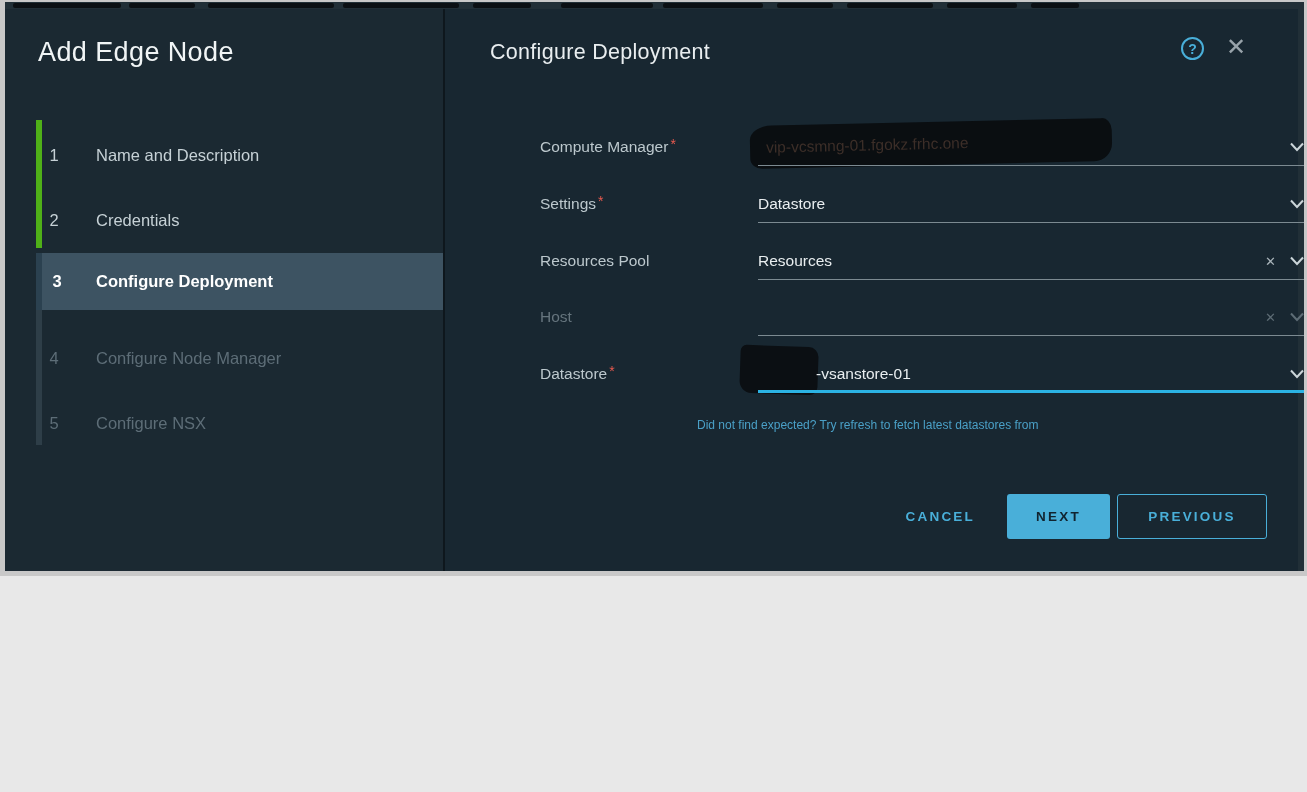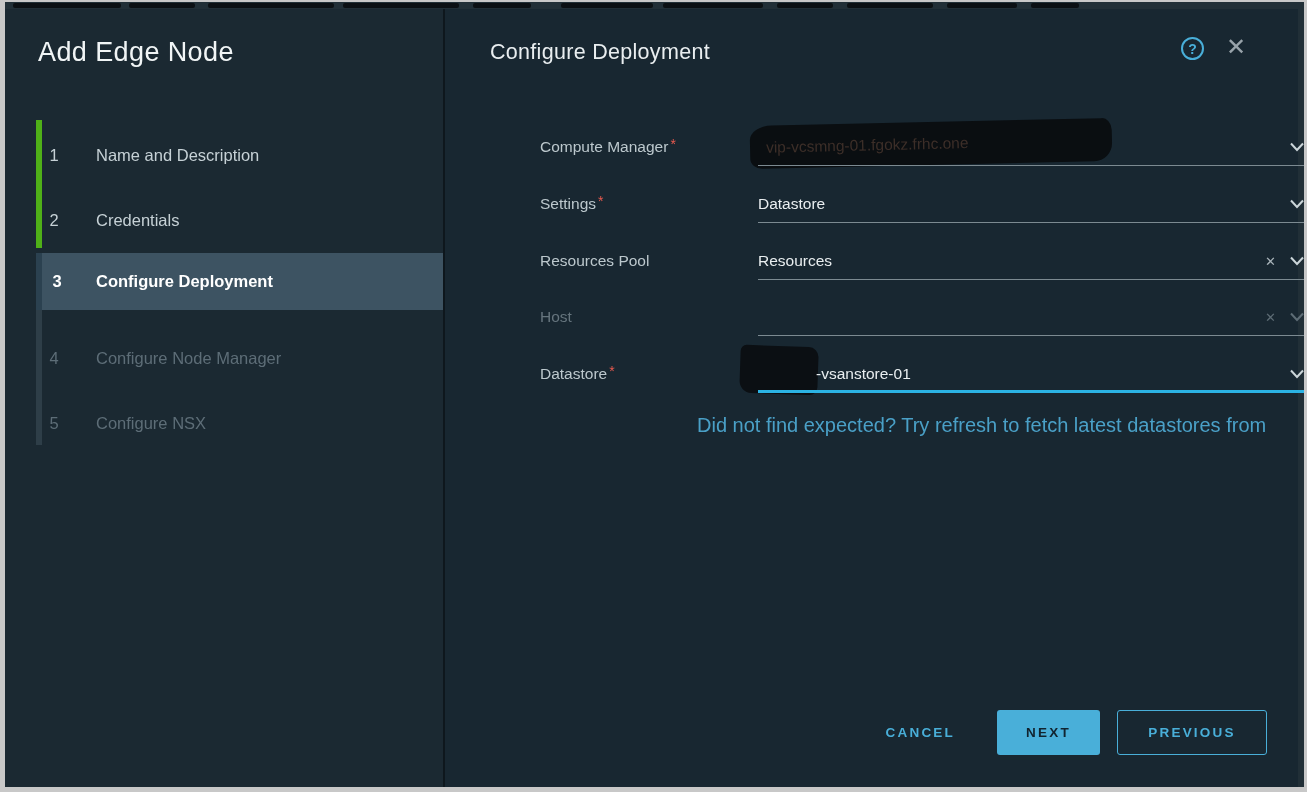--- a/index.html
+++ b/index.html
@@ -5,21 +5,21 @@
   :root{
     --accent-blue:#49afd9;
     --focus-underline:#2bb3e4;
     --completed-green:#4fb018;
     --active-step-bg:#3d5362;
     --hint-blue:#4aa0c7;
     --required-red:#e85a4f;
   }
   *{box-sizing:border-box;margin:0;padding:0;}
   body{font-family:"Liberation Sans","DejaVu Sans",sans-serif;background:#e8e8e8;}
-  .frame{position:relative;width:1307px;height:792px;background:#c8c8c8;overflow:hidden;}
+  .frame{position:relative;width:1307px;height:576px;background:#c8c8c8;overflow:hidden;}
   .screen{position:absolute;left:5px;top:2px;right:3px;bottom:5px;background:#212f37;overflow:hidden;}
   .backdrop-strip{position:absolute;left:0;top:0;right:0;height:7px;}
   .blob{position:absolute;top:1px;height:5px;background:#0b1014;border-radius:2px;}
   .modal{position:absolute;left:0;top:7px;right:6px;bottom:0;display:flex;}
   .left-panel{position:relative;width:440px;background:#1b2932;flex:0 0 auto;border-right:2px solid #0e171d;}
   .right-panel{position:relative;flex:1;background:#182731;}
 
   
   .wizard-title{position:absolute;left:33px;top:28px;font-size:27px;font-weight:400;letter-spacing:.4px;color:#f1f5f6;}
   .rail{position:absolute;left:31px;width:6px;}
@@ -55,25 +55,25 @@
   .row-cluster{top:181px;}
   .row-rp{top:238px;}
   .row-host{top:294px;}
   .row-ds{top:351px;}
 
   .redact-cm{position:absolute;left:210px;top:-11px;width:362px;height:43px;background:#0a0e11;transform:rotate(-1.3deg);border-radius:22px 10px 18px 12px/14px 12px 18px 10px;}
   .redact-cm .ghost{position:absolute;left:16px;top:13px;font-size:15.5px;color:#3c2e28;white-space:nowrap;}
   .redact-ds{position:absolute;left:200px;top:-14px;width:78px;height:48px;background:#0b0f13;transform:rotate(2deg);border-radius:6px 10px 8px 12px;}
   .row-ds .fvalue{left:276px;}
 
-  .hint{position:absolute;left:252px;top:396px;width:580px;font-size:20px;line-height:41px;color:var(--hint-blue);}
+  .hint{position:absolute;left:252px;top:396px;width:580px;font-size:12px;line-height:41px;color:var(--hint-blue);}
   .hint .refresh{vertical-align:middle;margin-left:9px;position:relative;top:-3px;cursor:pointer;}
 
   
-  .footer{position:absolute;right:31px;bottom:32px;display:flex;align-items:center;gap:17px;}
+  .footer{position:absolute;right:31px;bottom:32px;display:flex;align-items:center;gap:7px;}
   .btn{font-family:"Liberation Sans",sans-serif;font-size:13.5px;font-weight:700;letter-spacing:2.2px;border:none;background:none;cursor:pointer;height:45px;border-radius:3px;}
   .btn-link{color:var(--accent-blue);margin-right:17px;padding:0 8px;}
   .btn-outline{color:var(--accent-blue);border:1px solid var(--accent-blue);width:150px;background:transparent;}
   .btn-solid{background:var(--accent-blue);color:#112430;width:103px;}
 </style>
 </head>
 <body>
 
 <div class="frame">
   <div class="screen">

